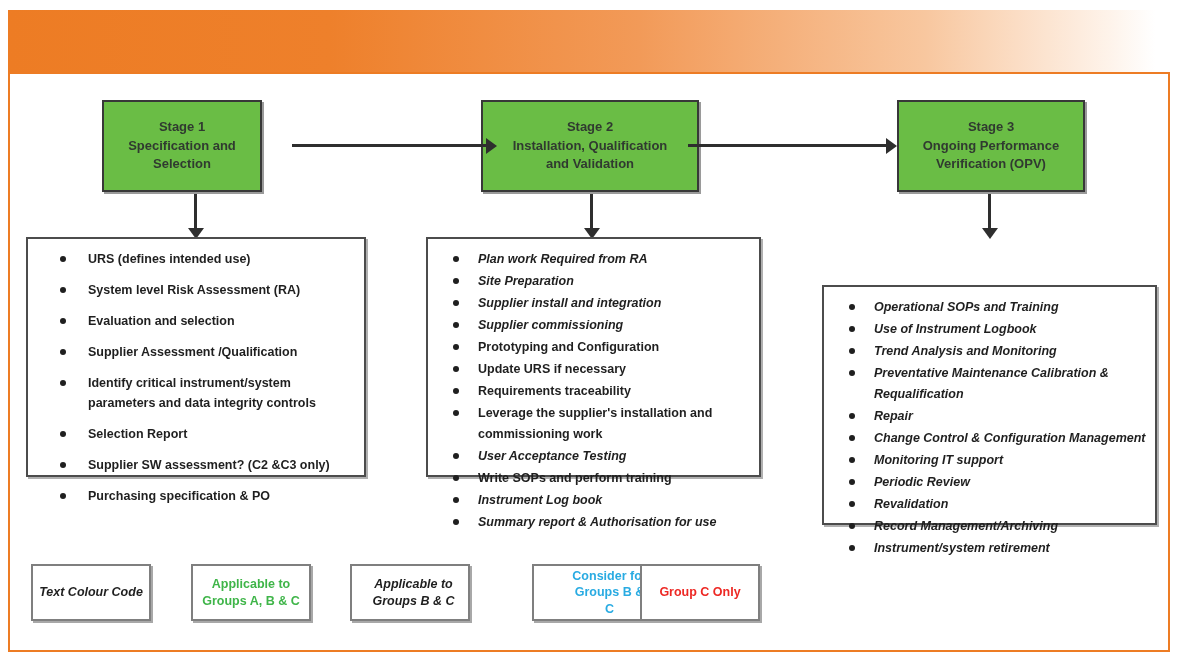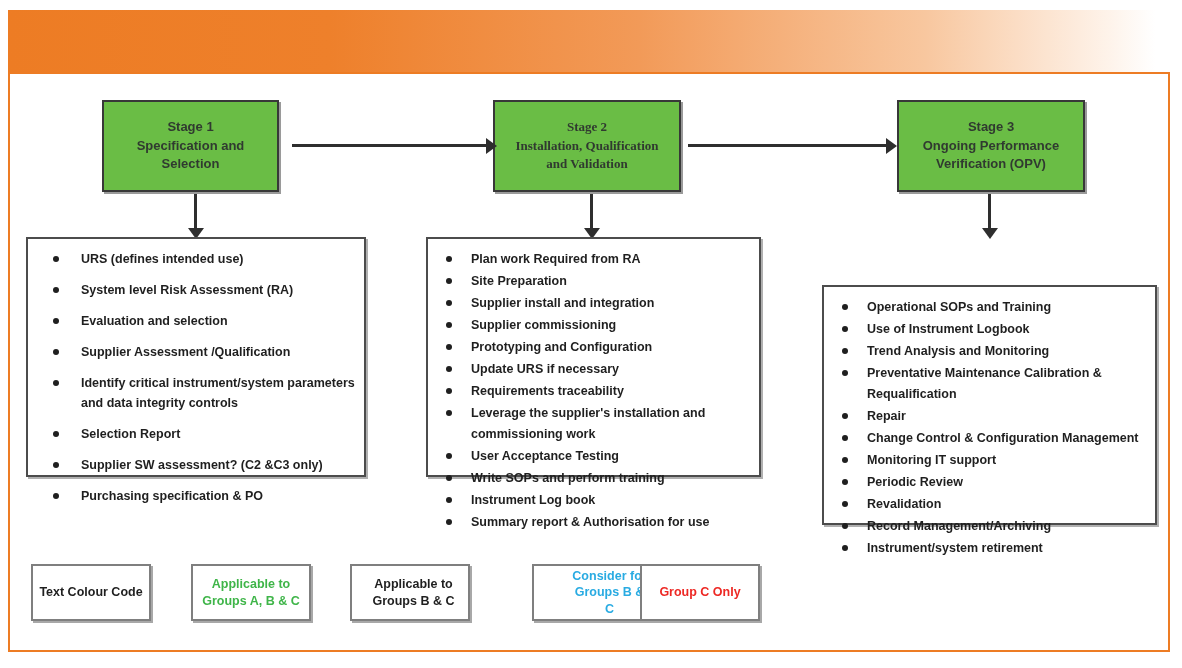--- a/index.html
+++ b/index.html
@@ -14,49 +14,49 @@
 
   .topbar{position:absolute;left:8px;top:10px;width:1147px;height:62px;
     background:linear-gradient(90deg,var(--orange) 0%,#ee802b 28%,#f29a58 55%,#f8c79f 80%,#fef3ea 96%,#ffffff 100%);}
 
   .panel{position:absolute;left:8px;top:72px;width:1162px;height:580px;
     border:2px solid var(--orange);background:#fff;}
 
   .stage{position:absolute;background:var(--stage-green);border:2px solid var(--stage-border);
     box-shadow:2px 2px 0 #9a9a9a;display:flex;flex-direction:column;align-items:center;justify-content:center;
     text-align:center;font-weight:bold;font-size:13px;line-height:1.45;color:var(--stage-text);height:92px;top:100px;}
-  .stage1{left:102px;width:177px;text-align:right;}
-  .stage2{left:493px;width:188px;font-family:Liberation Serif, serif;}
+  .stage1{left:102px;width:160px;text-align:right;}
+  .stage2{left:481px;width:218px;}
   .stage3{left:897px;width:188px;align-items:center;}
   .stage span{display:block;}
 
   .hline{position:absolute;height:3px;background:var(--arrow);top:144px;}
   .harrowhead{position:absolute;width:0;height:0;top:138px;
     border-top:8px solid transparent;border-bottom:8px solid transparent;border-left:11px solid var(--arrow);}
   .vline{position:absolute;width:3px;background:var(--arrow);top:194px;height:34px;}
   .varrowhead{position:absolute;width:0;height:0;top:228px;
     border-left:8px solid transparent;border-right:8px solid transparent;border-top:11px solid var(--arrow);}
 
   .listbox{position:absolute;top:237px;height:240px;background:#fff;
-    border:2px solid var(--list-border);box-shadow:2px 2px 0 #b0b0b0;padding:10px 4px 0 7px;}
+    border:2px solid var(--list-border);box-shadow:2px 2px 0 #b0b0b0;padding:10px 4px 0 14px;}
   .list1{left:26px;width:340px;}
   .list2{left:426px;width:335px;}
   .list3{left:822px;width:335px;margin-top:48px;}
   .listbox ul{list-style:none;}
   .listbox li{position:relative;font-weight:bold;font-size:12.5px;color:var(--text-black);}
   .listbox li::before{content:"";position:absolute;width:6px;height:6px;border-radius:50%;background:currentColor;top:7px;}
   .list1 li{padding-left:46px;line-height:1.6;margin-bottom:11px;}
   .list1 li::before{left:18px;}
   .list2 li,.list3 li{padding-left:36px;line-height:1.68;margin-bottom:1px;}
   .list2 li::before,.list3 li::before{left:11px;}
 
   .green{color:var(--text-green);}
   .blue{color:var(--text-blue);}
   .red{color:var(--text-red);}
-  .black{color:var(--text-black);}
+  .black{color:var(--text-black);font-style:italic;}
 
   .legendbox{position:absolute;top:564px;width:120px;height:57px;border:2px solid var(--legend-border);
     box-shadow:2px 2px 0 #a8a8a8;display:flex;align-items:center;justify-content:center;text-align:center;
     font-weight:bold;font-size:12.5px;line-height:1.3;padding:2px;background:#fff;}
   .lg1{left:31px;} .lg2{left:191px;} .lg3{left:350px;padding-left:9px;} .lg4{left:532px;padding-left:37px;} .lg5{left:640px;}
 </style>
 </head>
 <body>
 
 <div class="topbar"></div>

